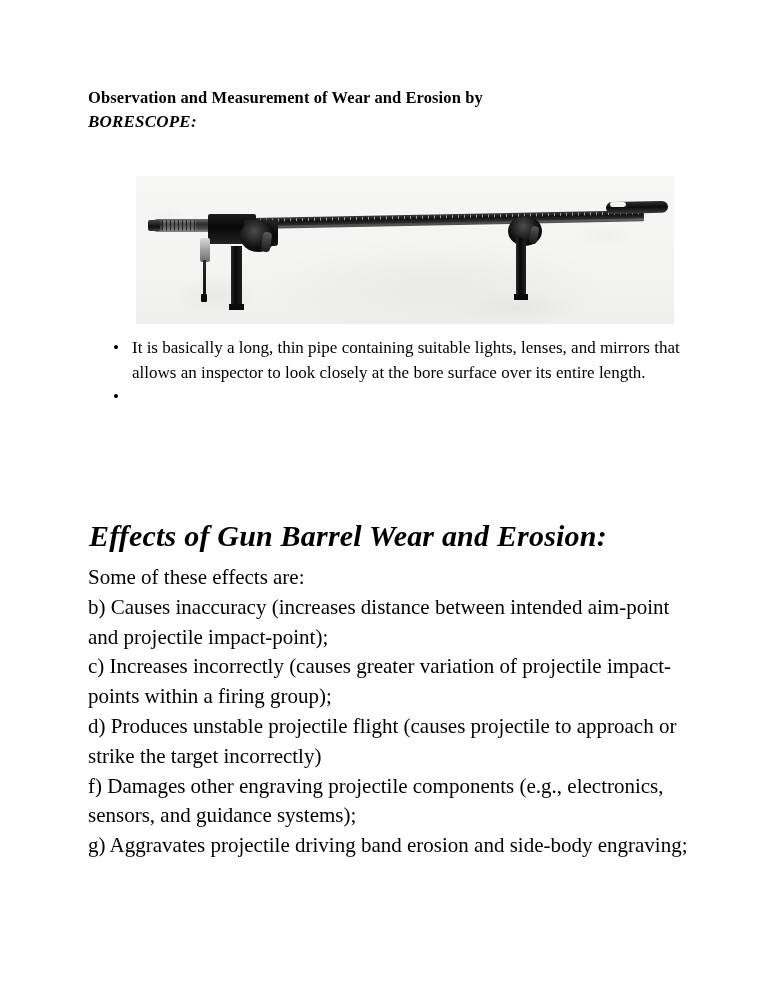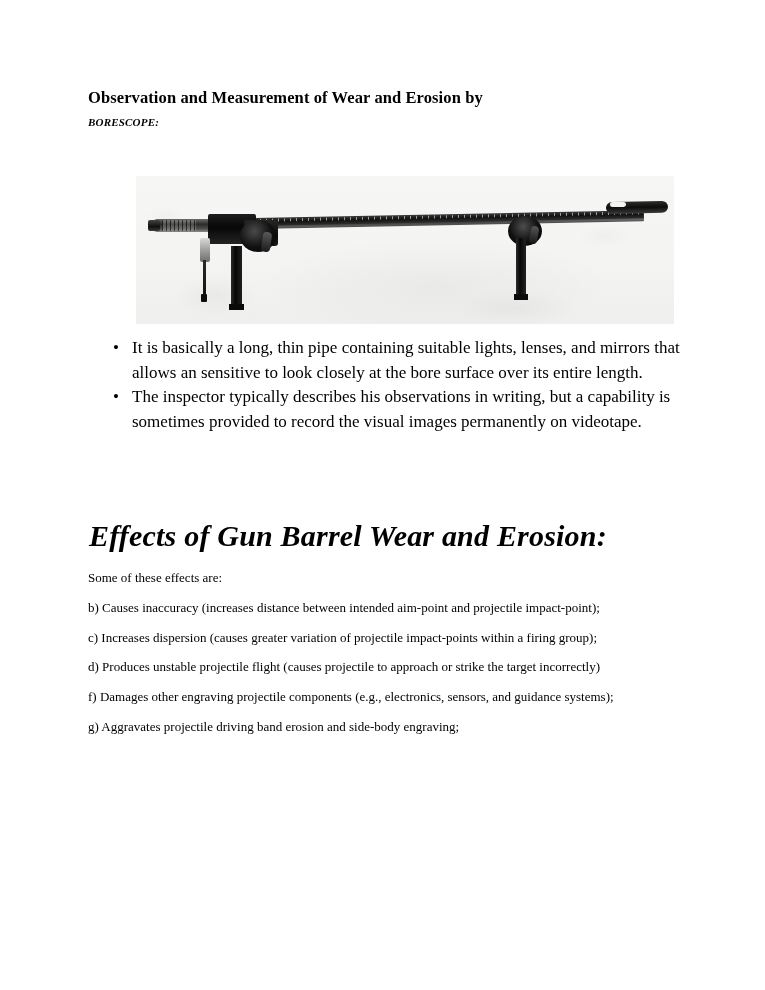--- a/index.html
+++ b/index.html
@@ -36,21 +36,21 @@
   }
   .doc-heading .line1 {
     font-weight: bold;
     font-size: 16.5px;
     line-height: 24px;
     letter-spacing: 0.1px;
   }
   .doc-heading .line2 {
     font-weight: bold;
     font-style: italic;
-    font-size: 11px;
+    font-size: 17px;
     line-height: 24px;
     letter-spacing: 0.2px;
   }
 
   
   .photo-figure {
     position: absolute;
     left: 96px;
     top: 160px;
     width: 538px;
@@ -319,21 +319,21 @@
     line-height: 30px;
     letter-spacing: 0.2px;
   }
 
   
   .effects-body {
     position: absolute;
     left: 88px;
     top: 563px;
     width: 600px;
-    font-size: 13px;
+    font-size: 21px;
     line-height: 29.8px;
   }
   .effects-body p {
     margin: 0;
   }
 </style>
 </head>
 <body>
 
 <div class="page">
@@ -373,32 +373,31 @@
       <div class="collar-right"></div>
       <div class="collar-right-knob"></div>
       <div class="post-right"></div>
       <div class="post-right-foot"></div>
     </div>
   </figure>
 
   <ul class="bullet-list" style="list-style:none;margin:0;padding:0;">
     <li class="bullet-item">
       <span class="bullet-dot">•</span>
-      <span>It is basically a long, thin pipe containing suitable lights, lenses, and mirrors that allows an sensitive to look closely at the bore surface over its entire length.</span>
+      <span>It is basically a long, thin pipe containing suitable lights, lenses, and mirrors that allows an inspector to look closely at the bore surface over its entire length.</span>
     </li>
     <li class="bullet-item">
       <span class="bullet-dot">•</span>
-      <span>The inspector typically describes his observations in writing, but a capability is sometimes provided to record the visual images permanently on videotape.</span>
     </li>
   </ul>
 
   <div class="section-heading">Effects of Gun Barrel Wear and Erosion:</div>
 
   <div class="effects-body">
     <p>Some of these effects are:</p>
     <p>b) Causes inaccuracy (increases distance between intended aim-point and projectile impact-point);</p>
-    <p>c) Increases dispersion (causes greater variation of projectile impact-points within a firing group);</p>
+    <p>c) Increases incorrectly (causes greater variation of projectile impact-points within a firing group);</p>
     <p>d) Produces unstable projectile flight (causes projectile to approach or strike the target incorrectly)</p>
     <p>f) Damages other engraving projectile components (e.g., electronics, sensors, and guidance systems);</p>
     <p>g) Aggravates projectile driving band erosion and side-body engraving;</p>
   </div>
 
 </div>
 
 </body></html>

